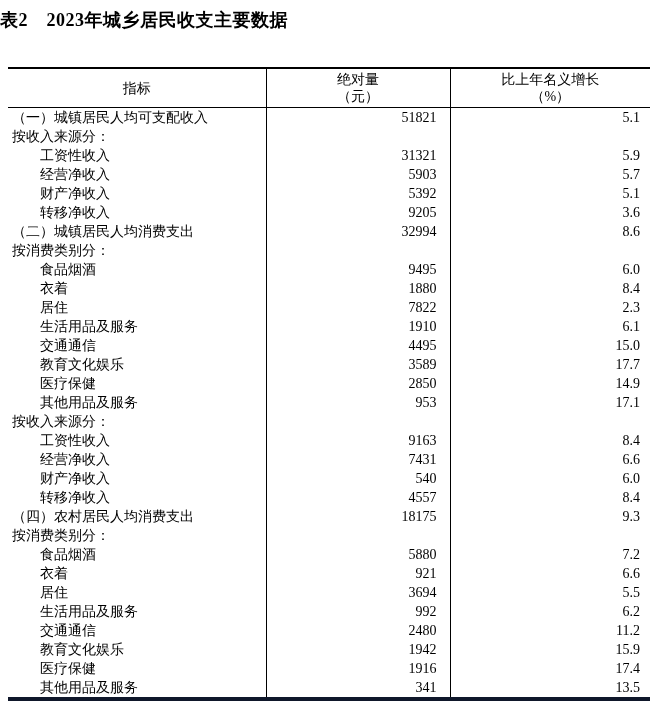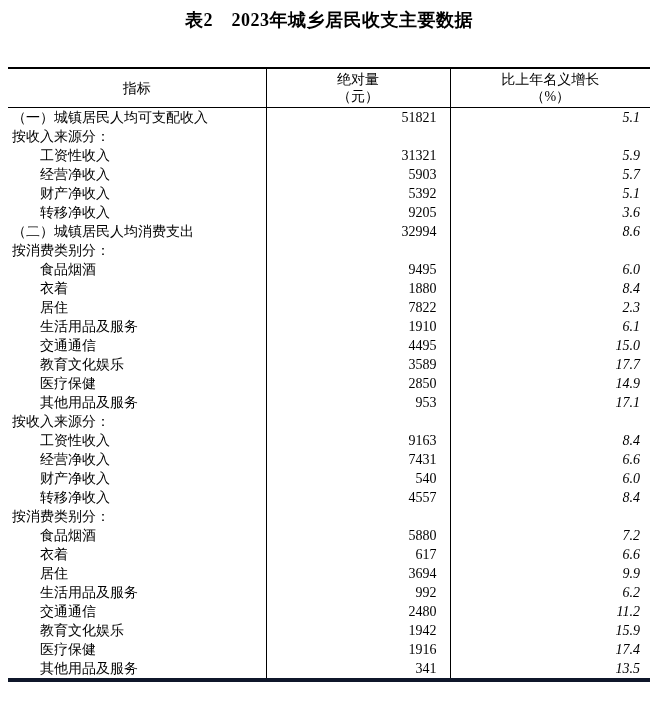--- a/index.html
+++ b/index.html
@@ -9,21 +9,21 @@
     color: #000000;
   }
   body {
     width: 658px;
     height: 720px;
     overflow: hidden;
     font-family: "Liberation Serif", "DejaVu Serif", serif;
   }
   .page-title {
     padding-top: 9px;
-    text-align: center;
+    text-align: left;
     font-weight: bold;
     font-size: 18px;
     line-height: 22px;
     letter-spacing: 0.5px;
   }
   table.stat-table {
     border-collapse: collapse;
     table-layout: fixed;
     width: 642px;
     margin: 36px 0 0 8px;
@@ -51,21 +51,21 @@
     line-height: 19px;
     height: 19px;
     padding: 0;
     white-space: nowrap;
     overflow: hidden;
     vertical-align: middle;
   }
   td.col1 { padding-left: 4px; }
   tr.indent-1 td.col1 { padding-left: 32px; }
   td.col2 { text-align: right; padding-right: 13px; padding-left: 8px; }
-  td.col3 { text-align: right; padding-right: 10px; font-style: italic; }
+  td.col3 { text-align: right; padding-right: 10px; }
 </style>
 </head>
 <body>
 
 <div class="page-title">表2　2023年城乡居民收支主要数据</div>
 
 <table class="stat-table">
   <colgroup>
     <col class="c1">
     <col class="c2">
@@ -205,43 +205,48 @@
     <td class="col2">540</td>
     <td class="col3">6.0</td>
   </tr>
 
   <tr class="indent-1">
     <td class="col1">转移净收入</td>
     <td class="col2">4557</td>
     <td class="col3">8.4</td>
   </tr>
 
+  <tr class="indent-0">
+    <td class="col1">（四）农村居民人均消费支出</td>
+    <td class="col2">18175</td>
+    <td class="col3">9.3</td>
+  </tr>
 
   <tr class="indent-0">
     <td class="col1">按消费类别分：</td>
     <td class="col2"></td>
     <td class="col3"></td>
   </tr>
 
   <tr class="indent-1">
     <td class="col1">食品烟酒</td>
     <td class="col2">5880</td>
     <td class="col3">7.2</td>
   </tr>
 
   <tr class="indent-1">
     <td class="col1">衣着</td>
-    <td class="col2">617</td>
+    <td class="col2">921</td>
     <td class="col3">6.6</td>
   </tr>
 
   <tr class="indent-1">
     <td class="col1">居住</td>
     <td class="col2">3694</td>
-    <td class="col3">9.9</td>
+    <td class="col3">5.5</td>
   </tr>
 
   <tr class="indent-1">
     <td class="col1">生活用品及服务</td>
     <td class="col2">992</td>
     <td class="col3">6.2</td>
   </tr>
 
   <tr class="indent-1">
     <td class="col1">交通通信</td>

